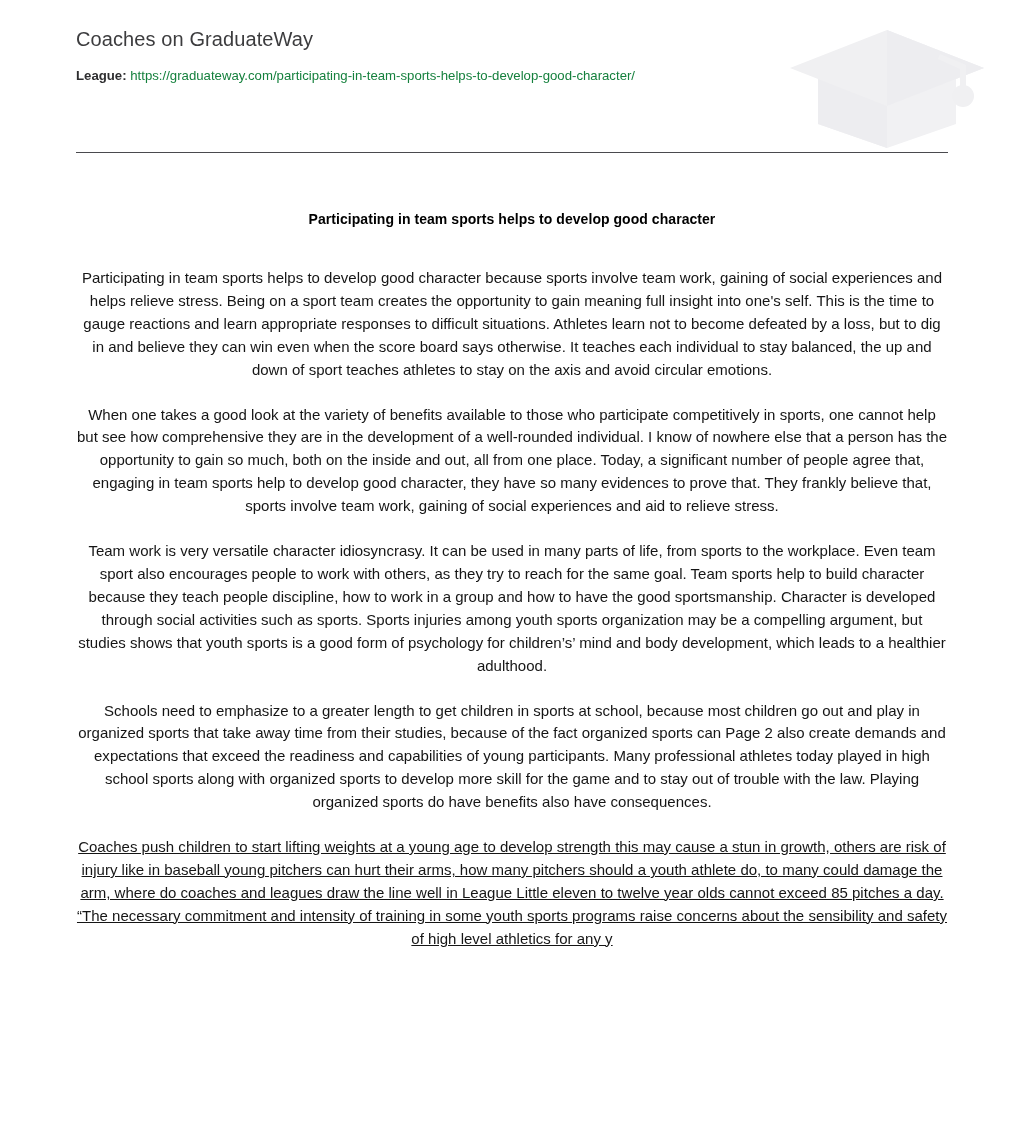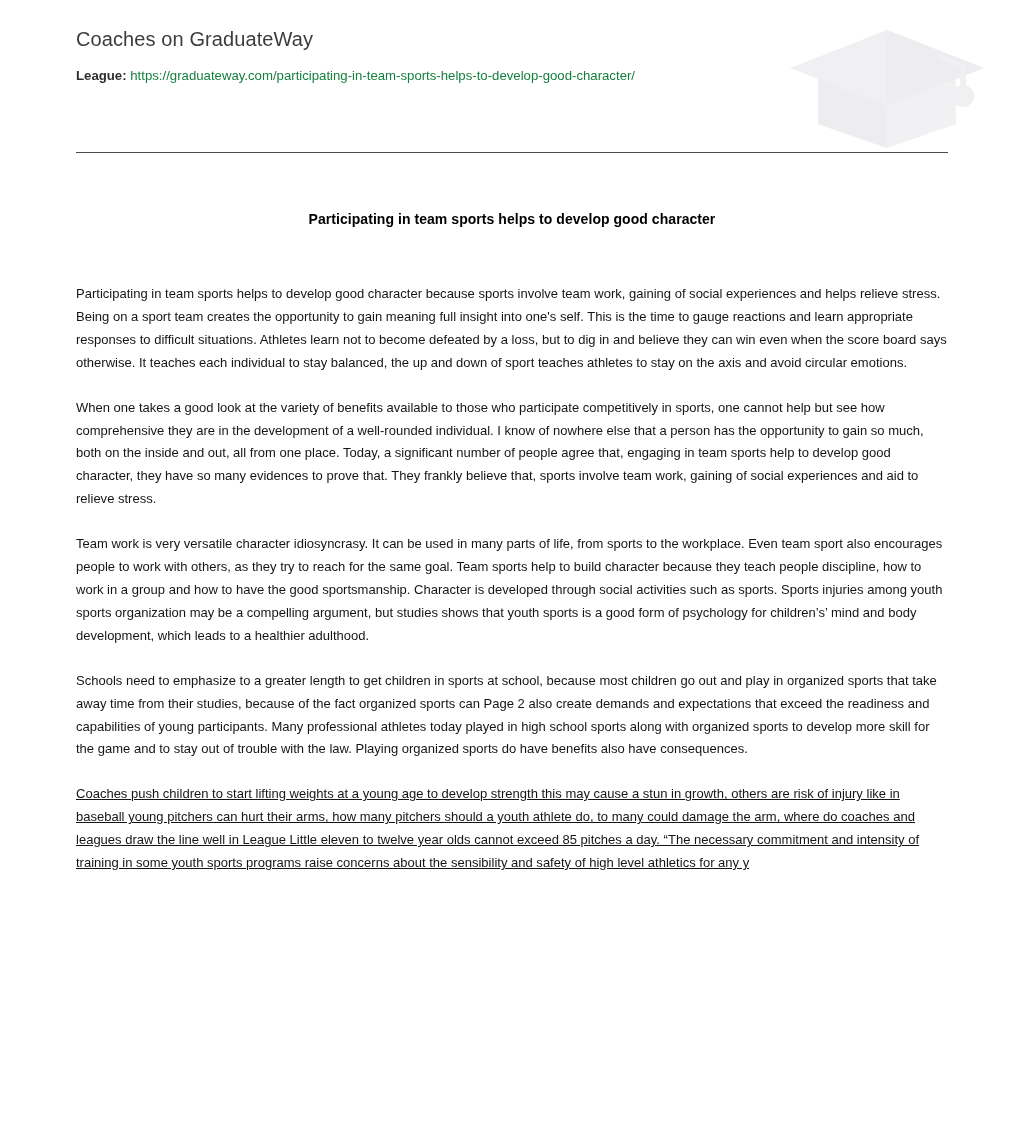--- a/index.html
+++ b/index.html
@@ -101,25 +101,25 @@
 
   
   .body-copy {
     position: absolute;
     left: 76px;
     top: 267px;
     width: 872px;
   }
 
   .body-copy p {
-    margin: 16px 0 22px 0;
-    font-size: 13px;
+    margin: 0 0 22px 0;
+    font-size: 15px;
     line-height: 22.9px;
     color: #151515;
-    text-align: left;
+    text-align: center;
     letter-spacing: 0.01px;
   }
   .body-copy p:last-child {
     margin-bottom: 0;
     text-decoration: underline;
   }
 </style>
 </head>
 <body>
 

